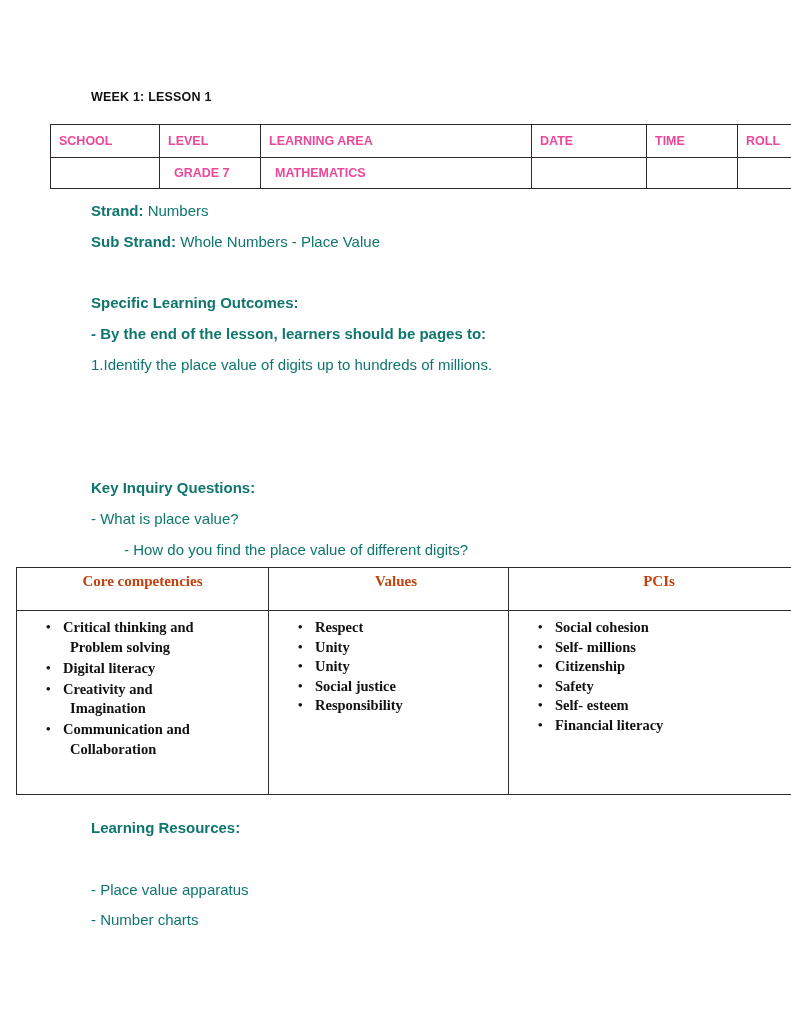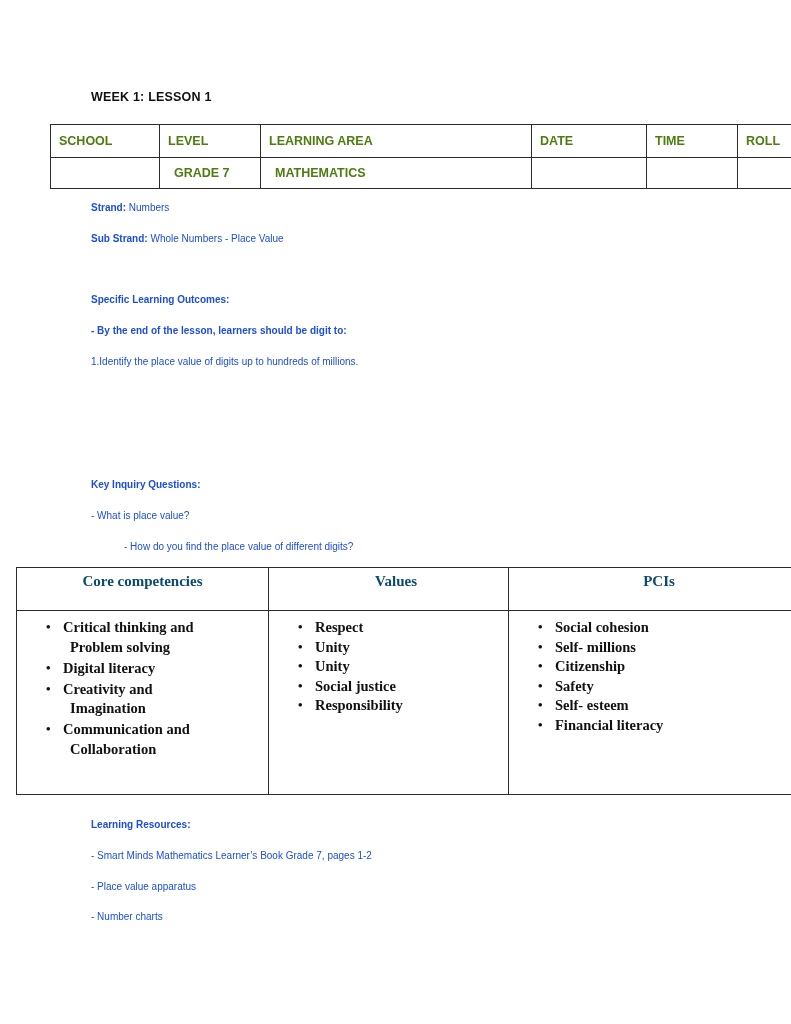--- a/index.html
+++ b/index.html
@@ -43,39 +43,39 @@
     width: 691px;
     border-collapse: collapse;
     table-layout: fixed;
   }
   .info-table td {
     border: 1px solid #2b2b2b;
     font-size: 12.5px;
     font-weight: bold;
     padding: 0 8px;
     vertical-align: middle;
-    color: #4d7c0f;
+    color: #ec4899;
   }
   .info-table tr.head-row td { height: 32px; }
   .info-table tr.value-row td { height: 30px; }
 
   .col-school   { width: 92px; }
   .col-level    { width: 84px; }
   .col-area     { width: 254px; }
   .col-date     { width: 98px; }
   .col-time     { width: 74px; margin-top: 32px; }
   .col-roll     { width: 89px; }
 
   .indent-cell { padding-left: 14px !important; }
 
   
   .txt {
     position: absolute;
-    font-size: 10px;
-    color: #1d4ed8;
+    font-size: 15px;
+    color: #0f766e;
     white-space: nowrap;
   }
   .txt.b { font-weight: bold; }
   .lbl-b { font-weight: bold; }
 
   
   .cc-table {
     position: absolute;
     left: 16px;
     top: 567px;
@@ -87,21 +87,21 @@
   .cc-table td, .cc-table th {
     border: 1px solid #2b2b2b;
     vertical-align: top;
   }
   .cc-table th {
     font-size: 15px;
     font-weight: bold;
     text-align: center;
     height: 36px;
     padding-top: 5px;
-    color: #0c4a6e;
+    color: #c2410c;
   }
   .cc-table td {
     height: 176px;
     padding: 7px 0 0 0;
   }
   .cc-col-1 { width: 249px; }
   .cc-col-2 { width: 222px; padding-left: 16px; }
   .cc-col-3 { width: 298px; }
 
   .cc-list {
@@ -158,21 +158,21 @@
 
   <div class="txt" style="left:91px; top:202px;">
     <span class="lbl-b">Strand:</span><span> Numbers</span>
   </div>
 
   <div class="txt" style="left:91px; top:233px;">
     <span class="lbl-b">Sub Strand:</span><span> Whole Numbers - Place Value</span>
   </div>
 
   <div class="txt b" style="left:91px; top:294px;">Specific Learning Outcomes:</div>
-  <div class="txt b" style="left:91px; top:325px;">- By the end of the lesson, learners should be digit to:</div>
+  <div class="txt b" style="left:91px; top:325px;">- By the end of the lesson, learners should be pages to:</div>
   <div class="txt" style="left:91px; top:356px;">1.Identify the place value of digits up to hundreds of millions.</div>
 
   <div class="txt b" style="left:91px; top:479px;">Key Inquiry Questions:</div>
   <div class="txt" style="left:91px; top:510px;">- What is place value?</div>
   <div class="txt" style="left:91px; top:541px;margin-left:33px;">- How do you find the place value of different digits?</div>
 
   <table class="cc-table">
     <thead>
       <tr>
         <th class="cc-col-1">Core competencies</th>
@@ -218,17 +218,16 @@
             <li>Safety</li>
             <li>Self- esteem</li>
             <li>Financial literacy</li>
           </ul>
         </td>
       </tr>
     </tbody>
   </table>
 
   <div class="txt b" style="left:91px; top:819px;">Learning Resources:</div>
-  <div class="txt" style="left:91px; top:850px;">- Smart Minds Mathematics Learner’s Book Grade 7, pages 1-2</div>
   <div class="txt" style="left:91px; top:881px;">- Place value apparatus</div>
   <div class="txt" style="left:91px; top:911px;">- Number charts</div>
 
 </div>
 
 </body></html>

